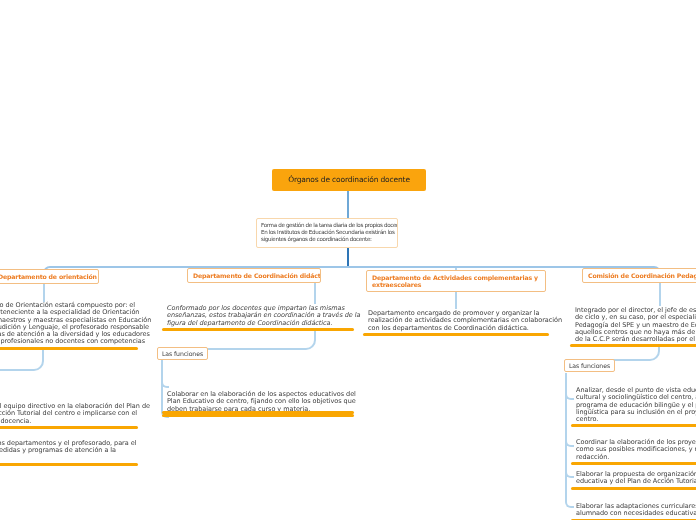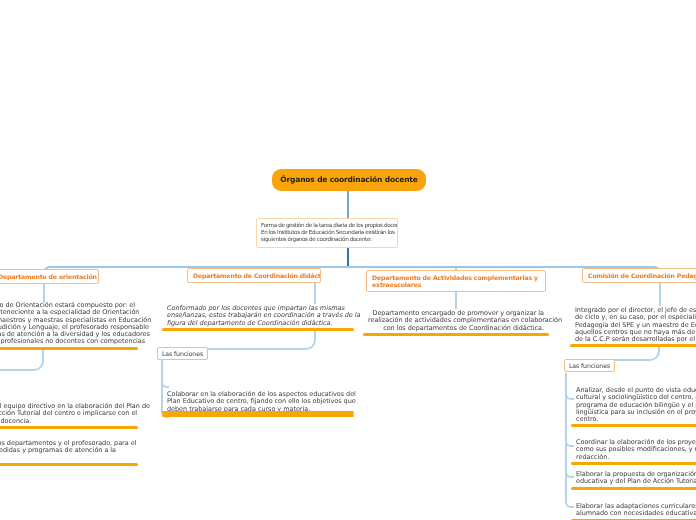--- a/index.html
+++ b/index.html
@@ -11,22 +11,22 @@
   .line { position:absolute; }
   .vline { width:2px; }
   .trunk { border:2px solid #9dc6e8; border-bottom:none; border-radius:7px 7px 0 0; }
   .drop { background:#b3d4ec; }
   .elbow-r { border-right:2px solid #b3d4ec; border-bottom:2px solid #b3d4ec; border-radius:0 0 10px 0; }
   .elbow-l { border-left:2px solid #b3d4ec; border-bottom:2px solid #b3d4ec; border-radius:0 0 0 6px; }
 
   
   .topic-central {
     position:absolute; left:272px; top:169px; width:154px; height:22px;
-    background:#faa40d; border-radius:9px; color:#222222;
-    font-size:7.5px; font-weight:bold; letter-spacing:-0.15px;
+    background:#faa40d; border-radius:2px; color:#222222;
+    font-size:7.5px; font-weight:normal; letter-spacing:-0.15px;
     text-align:center; line-height:22px; white-space:nowrap; overflow:hidden;
   }
 
   
   .note {
     position:absolute; left:256px; top:218px; width:142px;
     background:#ffffff; border:1px solid #f8d7ac; border-radius:2px;
     padding:3px 4px; font-size:5.6px; line-height:7.2px; letter-spacing:-0.35px;
     color:#3f3f3f; white-space:pre; overflow:hidden;
   }
@@ -124,21 +124,21 @@
   <div class="leaf" style="left:162px; top:373px; width:192px;margin-top:16px;">
     <div class="txt">Colaborar en la elaboración de los aspectos educativos del
 Plan Educativo de centro, fijando con ello los objetivos que
 deben trabajarse para cada curso y materia.</div>
     <div class="uline"></div>
   </div>
   <div class="leaf" style="left:162px; top:411px; width:192px;">
     <div class="uline"></div>
   </div>
 
-  <div class="leaf" style="left:363px; top:308px; width:186px;text-align:right;">
+  <div class="leaf" style="left:363px; top:308px; width:186px;">
     <div class="txt">Departamento encargado de promover y organizar la
 realización de actividades complementarias en colaboración
 con los departamentos de Coordinación didáctica.</div>
     <div class="uline"></div>
   </div>
 
   <div class="leaf" style="left:570px; top:305px; width:193px;">
     <div class="txt">Integrado por el director, el jefe de estudios, los coordinadores
 de ciclo y, en su caso, por el especialista en Psicología o
 Pedagogía del SPE y un maestro de Educación Especial. En

